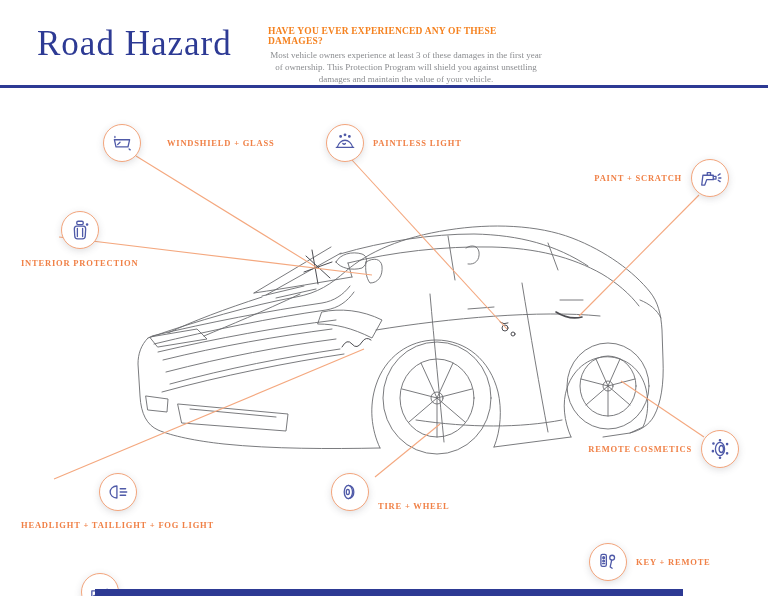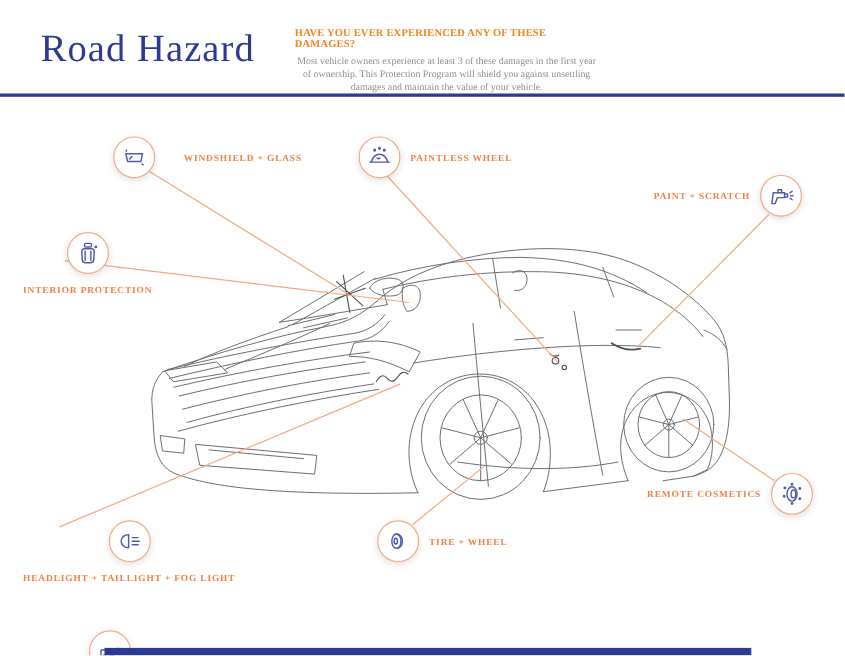--- a/index.html
+++ b/index.html
@@ -40,21 +40,21 @@
     color:#f08147; font-size:8.5px; font-weight:bold; letter-spacing:0.8px;
     white-space:nowrap;
   }
   
   .l-windshield { left:103px; top:124px;gap:26px; }
   .l-dent       { left:326px; top:124px; }
   .l-paint      { right:39px; top:159px;text-align:right; }
   .l-interior   { left:21px;  top:211px;flex-direction:column; }
   .l-wheelcos   { right:29px; top:430px; }
   .l-headlight  { left:21px;  top:473px;flex-direction:column; }
-  .l-tire       { left:343px; top:473px; }
+  .l-tire       { left:331px; top:473px;align-items:flex-end; }
   .l-towing     { left:81px;  top:573px; }
   .l-key        { left:589px; top:543px; }
   .icon-svg { display:block; }
 </style>
 </head>
 <body>
 
 <div class="page">
 
   <div class="title">Road Hazard</div>
@@ -171,21 +171,21 @@
         <g stroke="#4f5aa8" stroke-width="1.2" fill="none" stroke-linecap="round" stroke-linejoin="round">
           <path d="M3,15 h16"></path>
           <path d="M4,15 c1,-4 4,-6.5 7,-6.5 c3,0 6,2.5 7,6.5"></path>
           <path d="M9,11.5 q1.2,1.2 2.4,0"></path>
           <circle cx="7" cy="5" r="0.7" fill="#4f5aa8"></circle>
           <circle cx="11" cy="3.5" r="0.7" fill="#4f5aa8"></circle>
           <circle cx="15" cy="5" r="0.7" fill="#4f5aa8"></circle>
         </g>
       </svg>
     </div>
-    <div class="label-text">PAINTLESS WHEEL</div>
+    <div class="label-text">PAINTLESS LIGHT</div>
   </div>
 
   <div class="label-row l-paint">
     <div class="label-text">PAINT + SCRATCH</div>
     <div class="badge">
       <svg class="icon-svg" width="24" height="24" viewBox="0 0 22 22">
         <g stroke="#4f5aa8" stroke-width="1.2" fill="none" stroke-linecap="round" stroke-linejoin="round">
           <path d="M8.5,8.5 v-2.5 h3 v2.5"></path>
           <path d="M4.5,8.5 h9.5 v4 h-6 l-1.8,5 h-2.8 z"></path>
           <path d="M14,9.5 h2.5 v2.5 h-2.5"></path>
@@ -261,16 +261,31 @@
           <path d="M18.5,9.5 q1.6,1 0.6,2.6"></path>
           <circle cx="6.5" cy="15.8" r="1.7"></circle>
           <circle cx="12.5" cy="15.8" r="1.7"></circle>
           <path d="M3,17.5 h15"></path>
         </g>
       </svg>
     </div>
     <div class="label-text">TOWING + RENTAL</div>
   </div>
 
+  <div class="label-row l-key">
+    <div class="badge">
+      <svg class="icon-svg" width="24" height="24" viewBox="0 0 22 22">
+        <g stroke="#4f5aa8" stroke-width="1.2" fill="none" stroke-linecap="round" stroke-linejoin="round">
+          <rect x="4.5" y="4" width="5" height="11" rx="1.5"></rect>
+          <circle cx="7" cy="7" r="0.8"></circle>
+          <circle cx="7" cy="10" r="0.8"></circle>
+          <path d="M6,12.5 h2"></path>
+          <circle cx="14.8" cy="7" r="2.2"></circle>
+          <path d="M14.4,9.2 L13,15.5 l1.8,1.2"></path>
+        </g>
+      </svg>
+    </div>
+    <div class="label-text">KEY + REMOTE</div>
+  </div>
 
   <div class="bottom-bar"></div>
 
 </div>
 
 </body></html>

